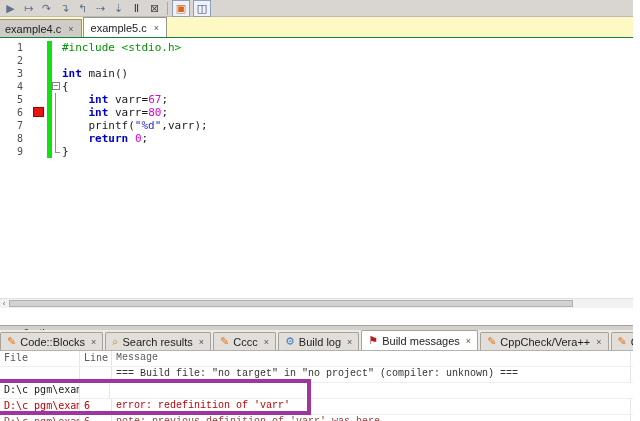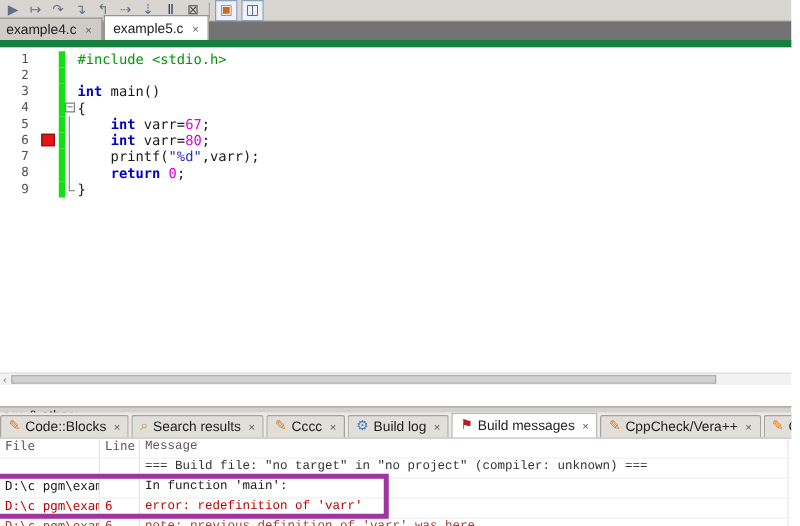--- a/index.html
+++ b/index.html
@@ -6,22 +6,22 @@
   .screen{position:relative;width:640px;height:421px;overflow:hidden;background:#fff;
           font-family:"Liberation Sans","DejaVu Sans",sans-serif;-webkit-font-smoothing:antialiased;}
   
   .toolbar{position:absolute;left:0;top:0;width:633px;height:17px;background:#d9d6d2;
            border-bottom:1px solid #bdbab5;display:flex;align-items:center;padding-left:3px;box-sizing:border-box;}
   .tbtn{width:15px;height:14px;display:flex;align-items:center;justify-content:center;
         font-size:11px;line-height:1;margin-right:3px;cursor:default;}
   .tbtn.framed{border:1px solid #8ba0bd;background:#eef2f8;width:16px;height:15px;}
   .tbsep{width:1px;height:13px;background:#aaa7a2;margin:0 4px 0 2px;}
   
-  .edittabs{position:absolute;left:0;top:17px;width:633px;height:21px;background:#737373;
-            display:flex;align-items:flex-end;border-bottom:6px solid #15803d;box-sizing:border-box;}
+  .edittabs{position:absolute;left:0;top:17px;width:633px;height:21px;background:#fef9c3;
+            display:flex;align-items:flex-end;border-bottom:1px solid #15803d;box-sizing:border-box;}
   .etab{height:18px;display:flex;align-items:center;padding:0 7px;font-size:11px;color:#222;
         background:#cfccc7;border:1px solid #98958f;border-bottom:none;margin-right:1px;box-sizing:border-box;}
   .etab.first{margin-left:-3px;}
   .etab.active{background:#fff;height:20px;position:relative;z-index:2;}
   .etab .tclose{margin-left:7px;font-size:9px;color:#555;}
   
   .editor{position:absolute;left:0;top:38px;width:633px;height:260px;background:#fff;
           font-family:"DejaVu Sans Mono","Liberation Mono",monospace;font-size:11px;padding-top:3px;box-sizing:border-box;}
   .eline{display:flex;height:13px;line-height:13px;align-items:stretch;}
   .lnum{width:26px;text-align:right;padding-right:3px;color:#4e4e56;font-size:10px;box-sizing:border-box;}
@@ -256,21 +256,20 @@
         <div>Message</div>
       </div>
       <div class="trow info">
         <div></div>
         <div></div>
         <div>=== Build file: "no target" in "no project" (compiler: unknown) ===</div>
       </div>
       <div class="trow plain">
         <div>D:\c pgm\exam...</div>
         <div></div>
-        <div>In function 'main':</div>
       </div>
       <div class="trow error">
         <div>D:\c pgm\exam...</div>
         <div>6</div>
         <div>error: redefinition of 'varr'</div>
       </div>
       <div class="trow note">
         <div>D:\c pgm\exam...</div>
         <div>6</div>
         <div>note: previous definition of 'varr' was here</div>

